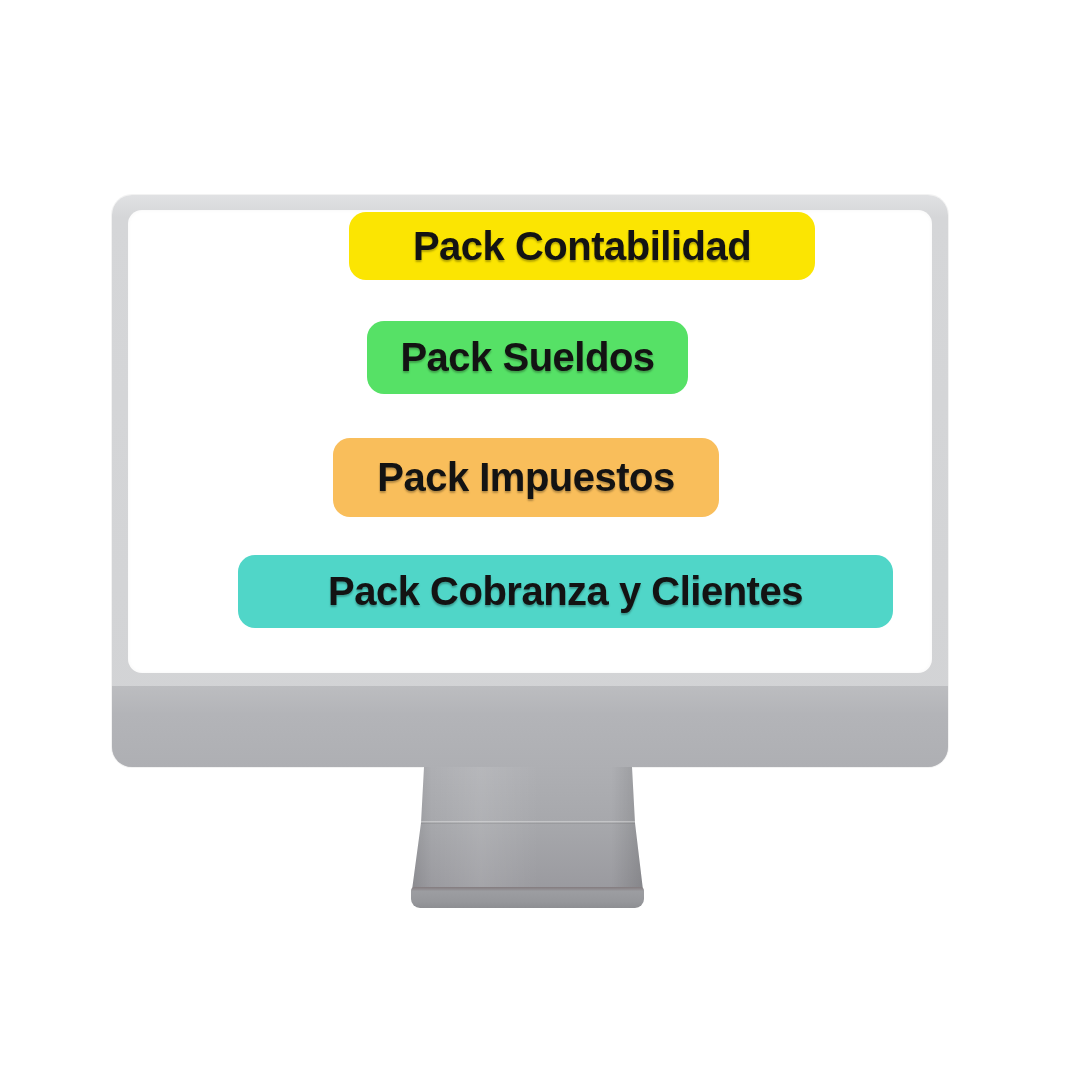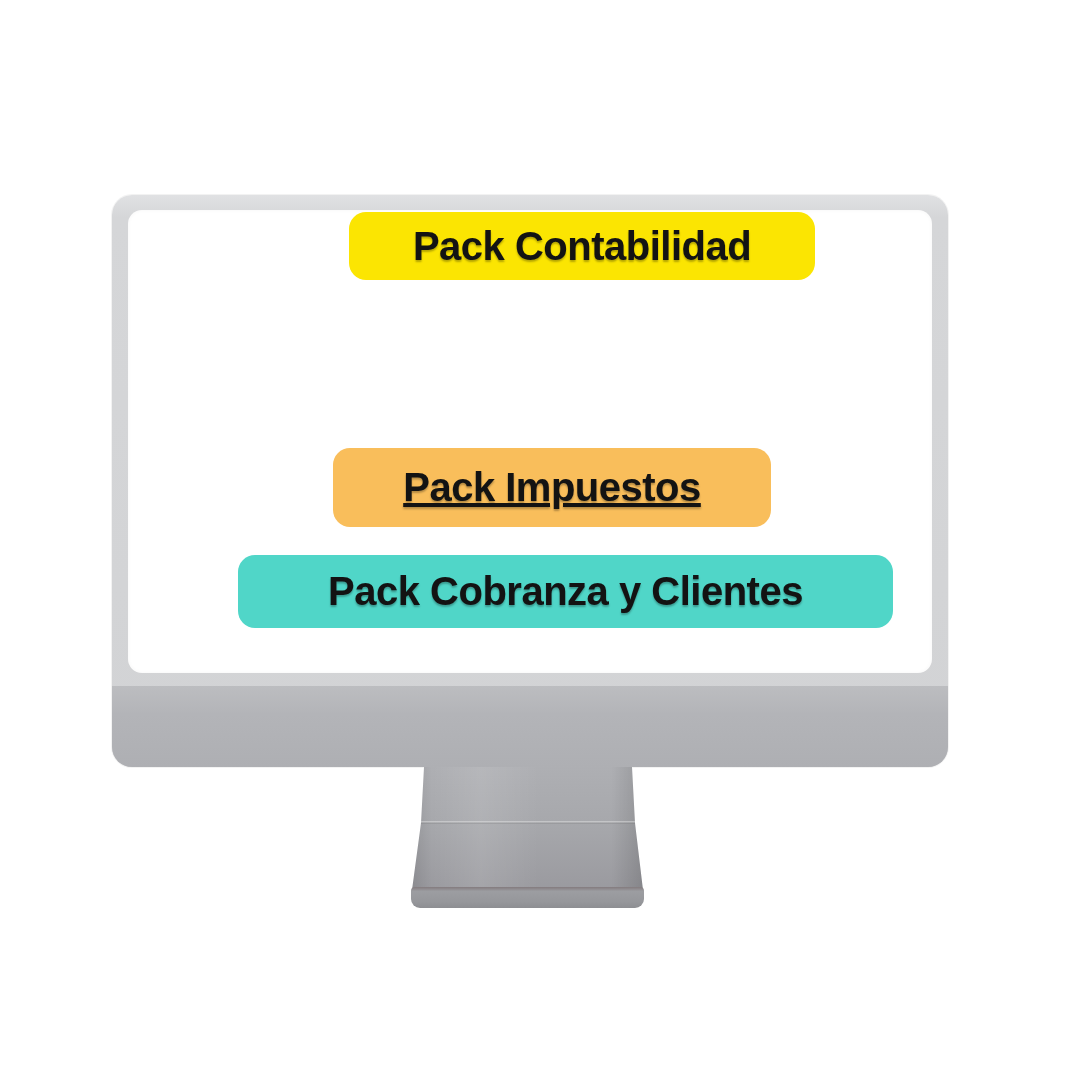--- a/index.html
+++ b/index.html
@@ -62,21 +62,21 @@
     justify-content: center;
     border-radius: 17px;
     font-weight: 700;
     font-size: 40px;
     letter-spacing: -0.5px;
     white-space: nowrap;
     text-shadow: 0 2px 2px rgba(0,0,0,0.28);
   }
   .badge-contabilidad { left: 185px; top:   2px; width: 466px; height: 68px; margin-left: 36px; }
   .badge-sueldos      { left: 239px; top: 111px; width: 321px; height: 73px; }
-  .badge-impuestos    { left: 205px; top: 238px; width: 438px; height: 79px; text-decoration: underline; }
+  .badge-impuestos    { left: 205px; top: 228px; width: 386px; height: 79px; }
   .badge-cobranza     { left: 110px; top: 345px; width: 655px; height: 73px; }
 
   
   .stand {
     position: absolute;
     left: 411px;
     top: 767px;
     width: 233px;
     height: 141px;
   }
@@ -124,20 +124,23 @@
 <div class="canvas">
 
   <div class="monitor">
 
     <div class="screen">
 
       <div class="badge badge-contabilidad" style="background: rgb(251, 229, 2); color: rgb(19, 19, 19);">
         <span>Pack Contabilidad</span>
       </div>
 
+      <div class="badge badge-sueldos" style="background: rgb(86, 225, 102); color: rgb(19, 19, 19);">
+        <span>Pack Sueldos</span>
+      </div>
 
       <div class="badge badge-impuestos" style="background: rgb(249, 190, 91); color: rgb(19, 19, 19);">
         <span>Pack Impuestos</span>
       </div>
 
       <div class="badge badge-cobranza" style="background: rgb(80, 214, 200); color: rgb(19, 19, 19);">
         <span>Pack Cobranza y Clientes</span>
       </div>
 
     </div>

